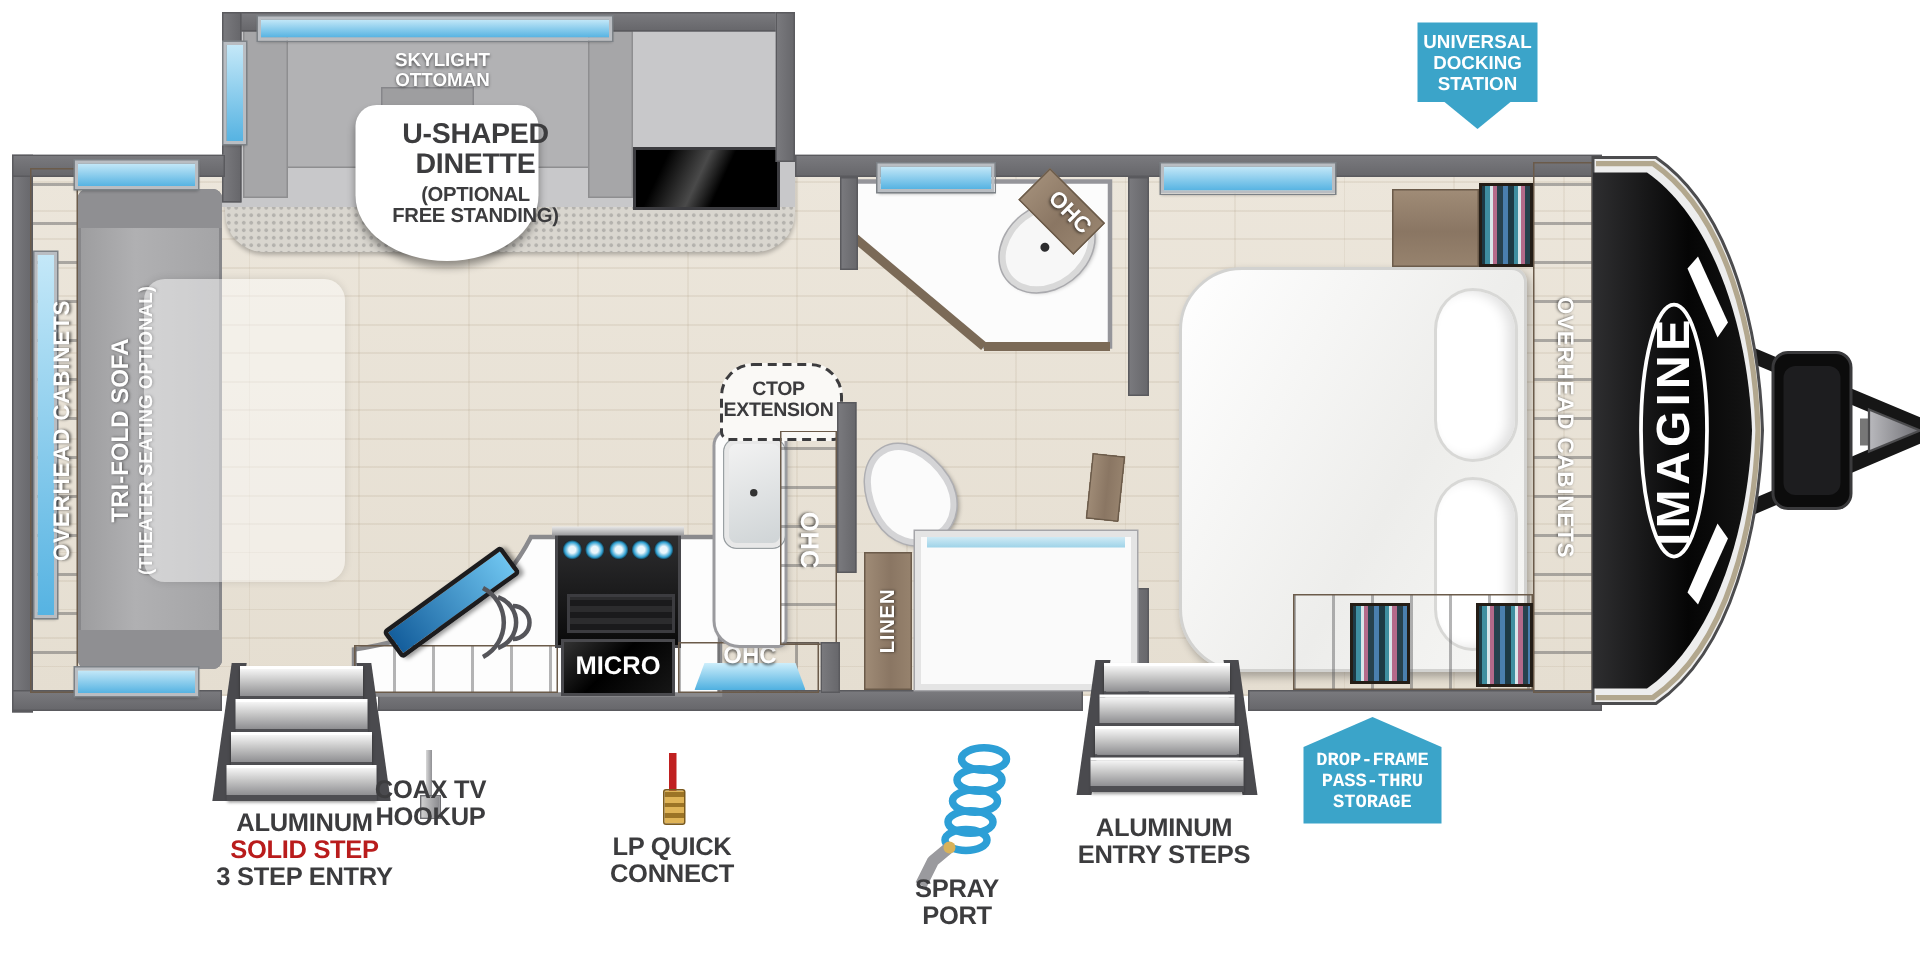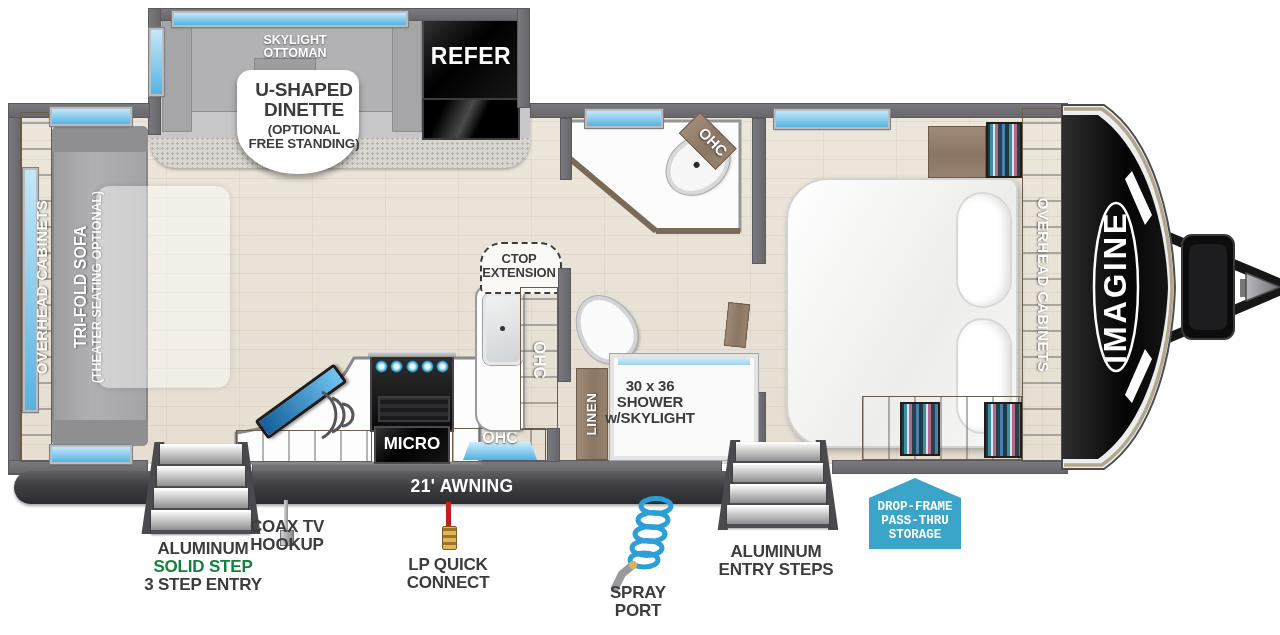--- a/index.html
+++ b/index.html
@@ -50,39 +50,36 @@
 
   <div class="abs carpet" style="left:150px;top:116px;width:380px;height:52px;"></div>
 
   <div class="abs" style="left:148px;top:8px;width:382px;height:130px;background:#c8c8ca;"></div>
 
   <div class="abs seams" style="left:162px;top:20px;width:260px;height:92px;background:#b2b2b4;box-shadow:0 0 0 1px #8e8e90 inset;"></div>
   <div class="abs" style="left:162px;top:20px;width:30px;height:112px;background:#a6a6a8;box-shadow:0 0 0 1px #8e8e90 inset;"></div>
   <div class="abs" style="left:392px;top:20px;width:30px;height:112px;background:#a6a6a8;box-shadow:0 0 0 1px #8e8e90 inset;"></div>
   <div class="abs" style="left:254px;top:58px;width:62px;height:58px;background:#9e9ea0;border-radius:0 0 14px 14px;box-shadow:0 0 0 1px #86868a inset;"></div>
 
-  <div class="abs blackbox" style="left:424px;top:18px;width:94px;height:80px;">
-    <div class="abs wlbl" style="left:0;top:26px;width:94px;font-size:23px;letter-spacing:.5px;">REFER</div>
-  </div>
   <div class="abs" style="left:424px;top:100px;width:94px;height:38px;background:linear-gradient(115deg,#000 20%,#4a4a4a 45%,#000 60%);box-shadow:0 0 0 2px #3c3c40;"></div>
 
   <div class="abs wall" style="left:148px;top:8px;width:382px;height:13px;"></div>
   <div class="abs wallv" style="left:148px;top:8px;width:13px;height:127px;"></div>
   <div class="abs wallv" style="left:517px;top:8px;width:13px;height:100px;"></div>
 
   <div class="abs window" style="left:172px;top:11px;width:232px;height:12px;"></div>
   <div class="abs window" style="left:149px;top:28px;width:11px;height:64px;"></div>
 
   <div class="abs wlbl" style="left:240px;top:34px;width:110px;font-size:12.5px;text-shadow:0 1px 2px rgba(0,0,0,.5);">
     <div>SKYLIGHT</div>
     <div>OTTOMAN</div>
   </div>
 
   <div class="abs bubble" style="left:237px;top:70px;width:122px;height:104px;">
-    <div class="abs lbl" style="left:0;top:10px;width:134px;">
+    <div class="abs lbl" style="left:0;top:10px;width:134px;padding-left:13px;">
       <div style="font-size:19px;">U-SHAPED</div>
       <div style="font-size:19px;">DINETTE</div>
       <div style="font-size:13.5px;margin-top:3px;">(OPTIONAL</div>
       <div style="font-size:13.5px;">FREE STANDING)</div>
     </div>
   </div>
 
   <div class="abs wallv" style="left:8px;top:103px;width:14px;height:372px;"></div>
   <div class="abs wall" style="left:8px;top:103px;width:142px;height:15px;"></div>
   <div class="abs wall" style="left:530px;top:103px;width:538px;height:15px;"></div>
@@ -171,25 +168,20 @@
   <div class="abs wallv" style="left:752px;top:392px;width:14px;height:70px;"></div>
   <div class="abs wood" style="left:726px;top:303px;width:22px;height:44px;transform:rotate(6deg);"></div>
 
   <div class="abs" style="left:578px;top:294px;width:48px;height:62px;transform:rotate(-32deg);background:#fbfbfb;border:4px solid #d4d4d6;border-radius:50% 50% 46% 46%/58% 58% 44% 44%;box-shadow:0 0 0 1px #aeaeb2,1px 2px 3px rgba(0,0,0,.3);"></div>
 
   <div class="abs wood" style="left:576px;top:368px;width:32px;height:92px;"></div>
   <div class="abs wlbl vcenter" style="left:592px;top:414px;font-size:13.5px;letter-spacing:.5px;text-shadow:0 1px 2px rgba(0,0,0,.6);">LINEN</div>
 
   <div class="abs" style="left:610px;top:354px;width:148px;height:106px;background:#fafafa;border:4px solid #e4e4e4;box-shadow:0 0 0 1px #a5a5a9;box-sizing:border-box;">
     <div class="abs" style="left:4px;top:0;width:132px;height:7px;background:linear-gradient(180deg,#cfeaf5,#9fd3e8);"></div>
-  </div>
-  <div class="abs lbl" style="left:600px;top:378px;width:100px;font-size:15px;">
-    <div>30 x 36</div>
-    <div>SHOWER</div>
-    <div>w/SKYLIGHT</div>
   </div>
 
   <div class="abs" style="left:786px;top:178px;width:228px;height:266px;background:linear-gradient(120deg,#ffffff,#ededeb 60%,#f7f7f5);border:2px solid #d2d2d0;border-radius:42px 10px 10px 42px;box-shadow:2px 3px 6px rgba(0,0,0,.28);"></div>
   <div class="abs" style="left:956px;top:192px;width:52px;height:112px;background:#fff;border:2px solid #d8d8d6;border-radius:46% 54% 54% 46%/24% 24% 24% 24%;box-shadow:inset -5px 0 8px rgba(0,0,0,.12);"></div>
   <div class="abs" style="left:956px;top:318px;width:52px;height:112px;background:#fff;border:2px solid #d8d8d6;border-radius:46% 54% 54% 46%/24% 24% 24% 24%;box-shadow:inset -5px 0 8px rgba(0,0,0,.12);"></div>
   <div class="abs window" style="left:774px;top:109px;width:112px;height:16px;"></div>
   <div class="abs woodh" style="left:928px;top:126px;width:58px;height:52px;"></div>
   <div class="abs clothes" style="left:986px;top:122px;width:36px;height:56px;"></div>
   <div class="abs woodh seamsh" style="left:862px;top:396px;width:160px;height:64px;"></div>
   <div class="abs clothes" style="left:900px;top:402px;width:40px;height:54px;"></div>
@@ -223,23 +215,20 @@
     <path d="M24,34 L62,34 C113,69 130,151 132,212 C130,273 113,355 62,390 L24,390" fill="none" stroke="#b2a78e" stroke-width="3.5"></path>
     <path d="M22,40 L58,40 C106,74 126,152 128,212 C126,272 106,350 58,384 L22,384 Z" fill="url(#capGrad)"></path>
     <path d="M92,96 L112,140 L105,150 L85,104 Z" fill="#ffffff"></path>
     <path d="M85,320 L105,274 L112,284 L92,328 Z" fill="#ffffff"></path>
     <g transform="translate(74,212) rotate(-90)">
       <ellipse cx="0" cy="2" rx="84" ry="22" fill="none" stroke="#ffffff" stroke-width="2.5"></ellipse>
       <text x="0" y="12" text-anchor="middle" fill="#ffffff" font-size="31" font-weight="bold" letter-spacing="3" font-family="Liberation Sans, sans-serif">IMAGINE</text>
     </g>
   </svg>
 
-  <div class="abs" style="left:14px;top:471px;width:808px;height:33px;border-radius:17px;background:linear-gradient(180deg,#606064,#3f3f43 45%,#2c2c30);box-shadow:0 2px 3px rgba(0,0,0,.35);">
-    <div class="abs wlbl" style="left:44px;top:6px;width:808px;font-size:17.5px;letter-spacing:.3px;">21' AWNING</div>
-  </div>
 
   <div class="abs" style="left:146px;top:442px;width:110px;height:92px;">
     <div class="rail" style="left:2px;top:0;width:10px;height:92px;transform:skewX(-8deg);"></div>
     <div class="rail" style="right:2px;top:0;width:10px;height:92px;transform:skewX(8deg);"></div>
     <div class="tread" style="left:14px;top:2px;width:82px;height:18px;"></div>
     <div class="tread" style="left:11px;top:24px;width:88px;height:18px;"></div>
     <div class="tread" style="left:8px;top:46px;width:94px;height:18px;"></div>
     <div class="tread" style="left:5px;top:68px;width:100px;height:18px;"></div>
   </div>
 
@@ -277,29 +266,37 @@
     <path d="M36,68 L24,78 L16,94" fill="none" stroke="#9a9a9e" stroke-width="8" stroke-linejoin="round"></path>
     <circle cx="35" cy="69" r="4" fill="#d8b25a"></circle>
   </svg>
   <div class="abs lbl" style="left:600px;top:584px;width:76px;font-size:17px;">
     <div>SPRAY</div>
     <div>PORT</div>
   </div>
 
   <div class="abs lbl" style="left:140px;top:540px;width:126px;font-size:17px;">
     <div>ALUMINUM</div>
-    <div style="color:#15803d;">SOLID STEP</div>
+    <div style="color:#b91c1c;">SOLID STEP</div>
     <div>3 STEP ENTRY</div>
   </div>
 
   <div class="abs lbl" style="left:716px;top:543px;width:120px;font-size:17px;">
     <div>ALUMINUM</div>
     <div>ENTRY STEPS</div>
   </div>
 
+  <div class="abs" style="left:945px;top:15px;width:80px;">
+    <div class="badge" style="background:#3ba4c9;padding:6px 2px 5px;font-size:12.5px;">
+      <div>UNIVERSAL</div>
+      <div>DOCKING</div>
+      <div>STATION</div>
+    </div>
+    <div style="width:0;height:0;margin:0 auto;border-left:22px solid transparent;border-right:22px solid transparent;border-top:18px solid #3ba4c9;"></div>
+  </div>
 
   <div class="abs" style="left:869px;top:478px;width:92px;font-family:Liberation Mono, monospace;">
     <div style="width:0;height:0;margin:0 auto;border-left:46px solid transparent;border-right:46px solid transparent;border-bottom:20px solid #3ba4c9;"></div>
     <div class="badge" style="background:#3ba4c9;padding:2px 2px 7px;font-size:12.5px;">
       <div>DROP-FRAME</div>
       <div>PASS-THRU</div>
       <div>STORAGE</div>
     </div>
   </div>
 

